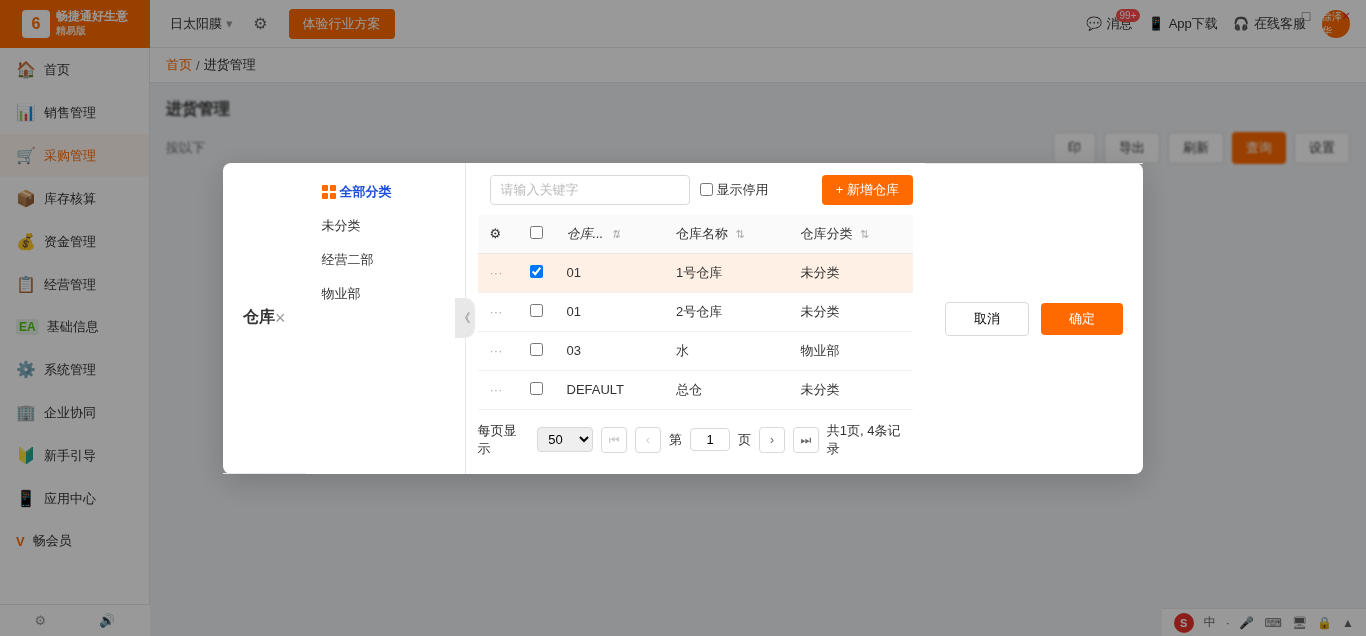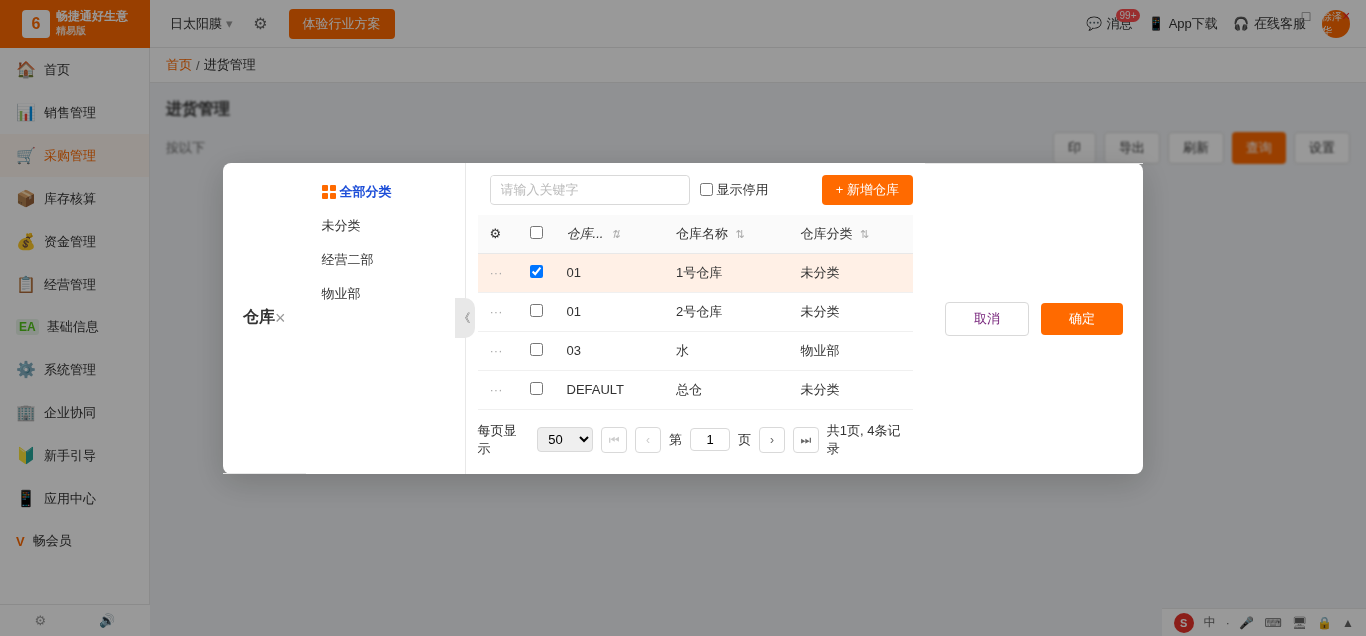--- a/index.html
+++ b/index.html
@@ -408,21 +408,21 @@
     .modal-footer {
       display: flex;
       align-items: center;
       justify-content: center;
       gap: 12px;
       padding: 14px 20px;
       border-top: 1px solid #e8e8e8;
     }
     .btn-cancel {
       background: #fff;
-      color: #701a75;
+      color: #000000;
       border: 1px solid #d9d9d9;
       border-radius: 4px;
       padding: 7px 28px;
       cursor: pointer;
       font-size: 13px;
     }
     .btn-confirm {
       background: #ff6a00;
       color: #fff;
       border: none;

